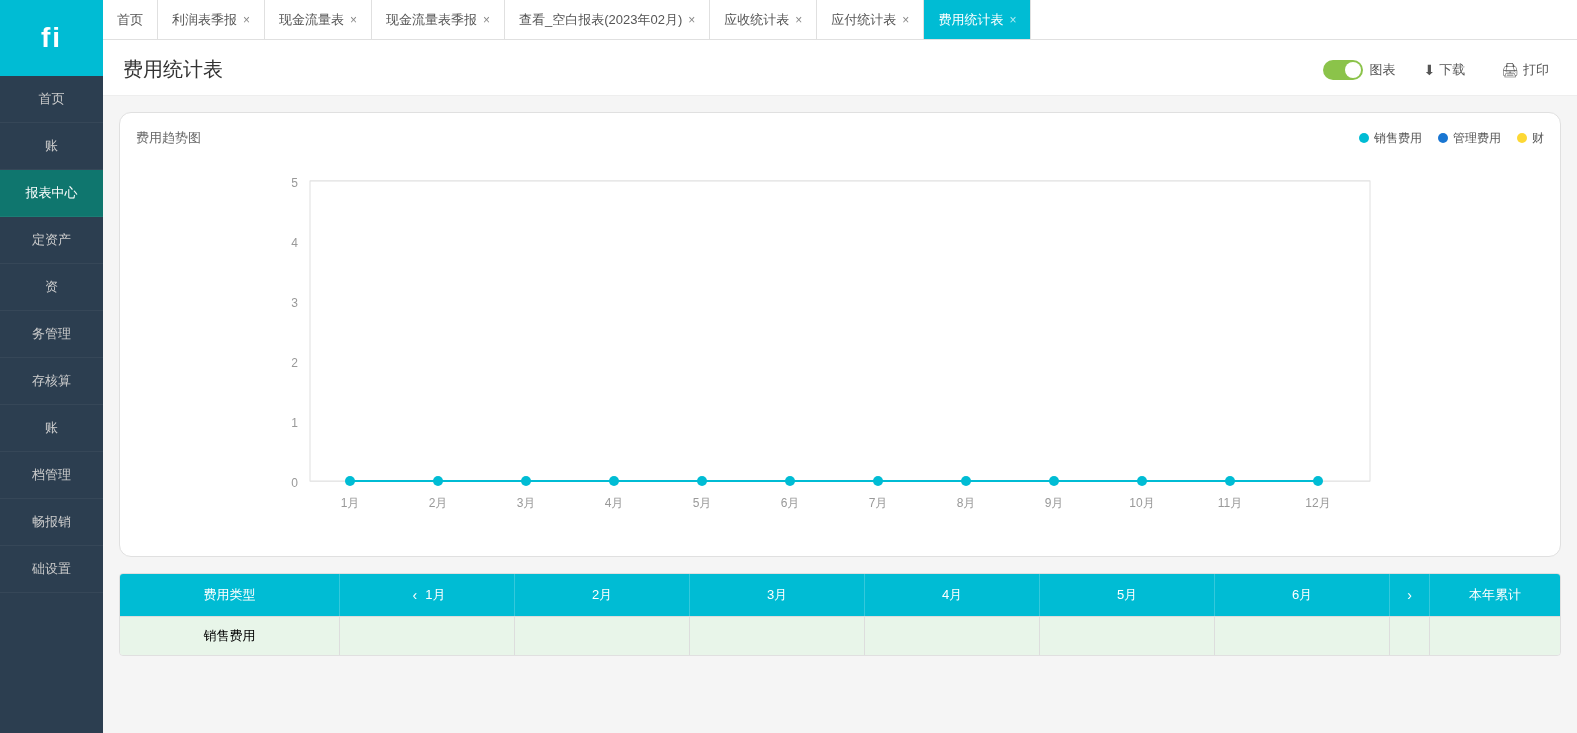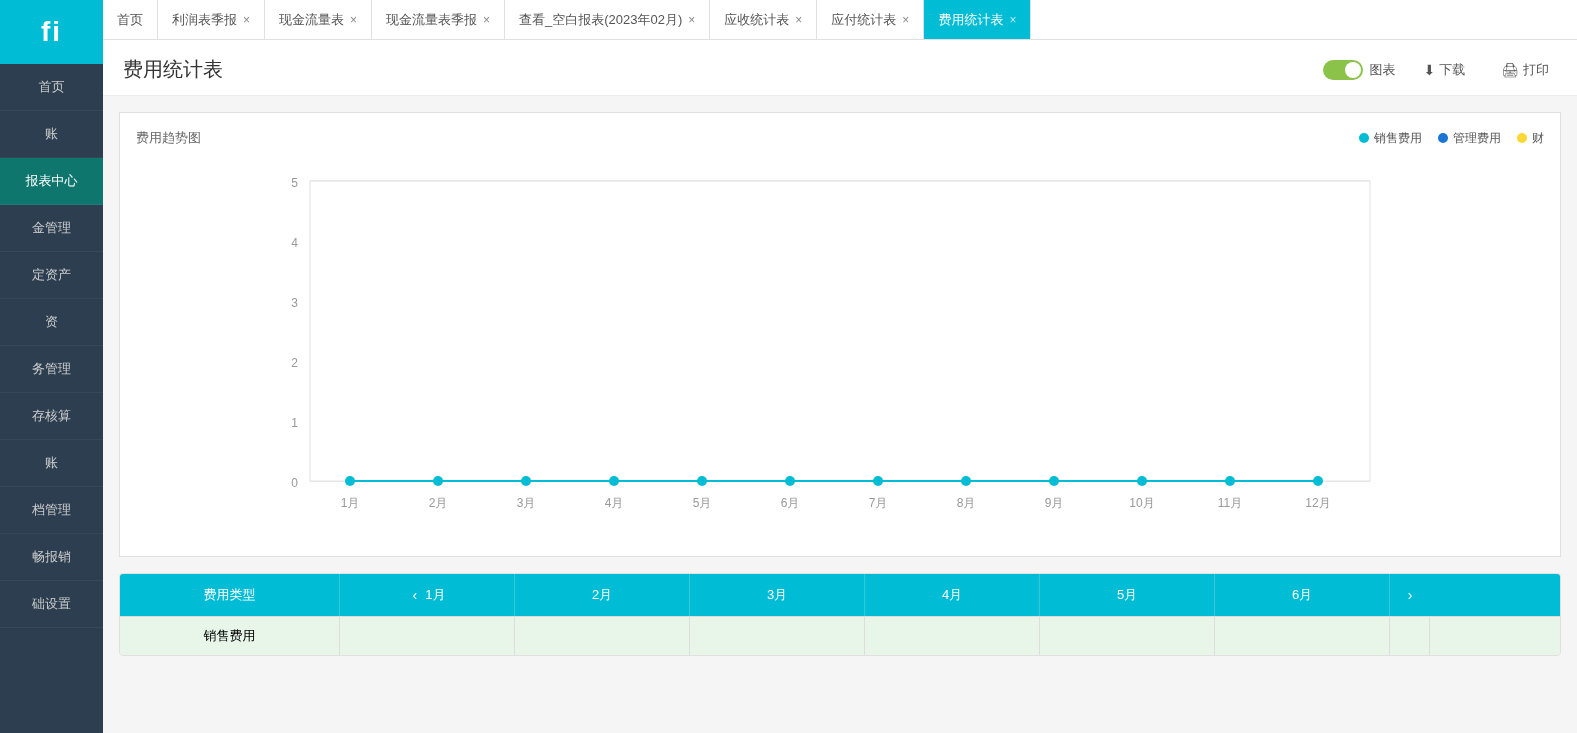--- a/index.html
+++ b/index.html
@@ -10,21 +10,21 @@
       width: 103px;
       background: #2c3e50;
       display: flex;
       flex-direction: column;
       flex-shrink: 0;
       height: 100%;
       overflow: hidden;
     }
     .sidebar-logo {
       background: #00bcd4;
-      height: 64px;
+      height: 76px;
       display: flex;
       align-items: center;
       justify-content: center;
       font-size: 28px;
       font-weight: bold;
       color: white;
       letter-spacing: 2px;
     }
     .sidebar-item {
       color: #ccc;
@@ -132,21 +132,21 @@
       padding: 4px 8px;
       border-radius: 3px;
     }
     .action-icon { font-size: 14px; }
 
     
     .chart-container {
       background: white;
       margin: 16px;
       padding: 16px;
-      border-radius: 0;
+      border-radius: 12px;
       border: 1px solid #e0e0e0;
     }
     .chart-header {
       display: flex;
       align-items: center;
       justify-content: space-between;
       margin-bottom: 10px;
     }
     .chart-title { font-size: 13px; color: #666; }
     .chart-legend {
@@ -220,21 +220,20 @@
     }
   </style>
 </head>
 <body>
 
 <div class="sidebar">
   <div class="sidebar-logo">fi</div>
   <div class="sidebar-item">首页</div>
   <div class="sidebar-item">账</div>
   <div class="sidebar-item active">报表中心</div>
-  <div class="sidebar-item">金管理</div>
   <div class="sidebar-item">定资产</div>
   <div class="sidebar-item">资</div>
   <div class="sidebar-item">务管理</div>
   <div class="sidebar-item">存核算</div>
   <div class="sidebar-item">账</div>
   <div class="sidebar-item">档管理</div>
   <div class="sidebar-item">畅报销</div>
   <div class="sidebar-item">础设置</div>
 </div>
 
@@ -371,20 +370,21 @@
           <span>1月</span>
         </div>
         <div class="th">2月</div>
         <div class="th">3月</div>
         <div class="th">4月</div>
         <div class="th">5月</div>
         <div class="th">6月</div>
         <div class="th">
           <button class="nav-arrow">›</button>
         </div>
+        <div class="th">本年累计</div>
       </div>
       <div class="data-table-row">
         <div class="td">销售费用</div>
         <div class="td"></div>
         <div class="td"></div>
         <div class="td"></div>
         <div class="td"></div>
         <div class="td"></div>
         <div class="td"></div>
         <div class="td"></div>

